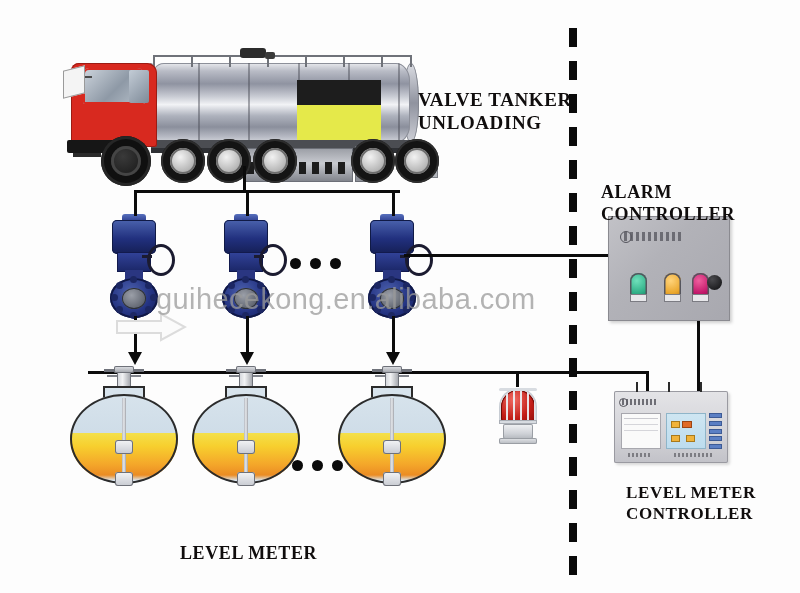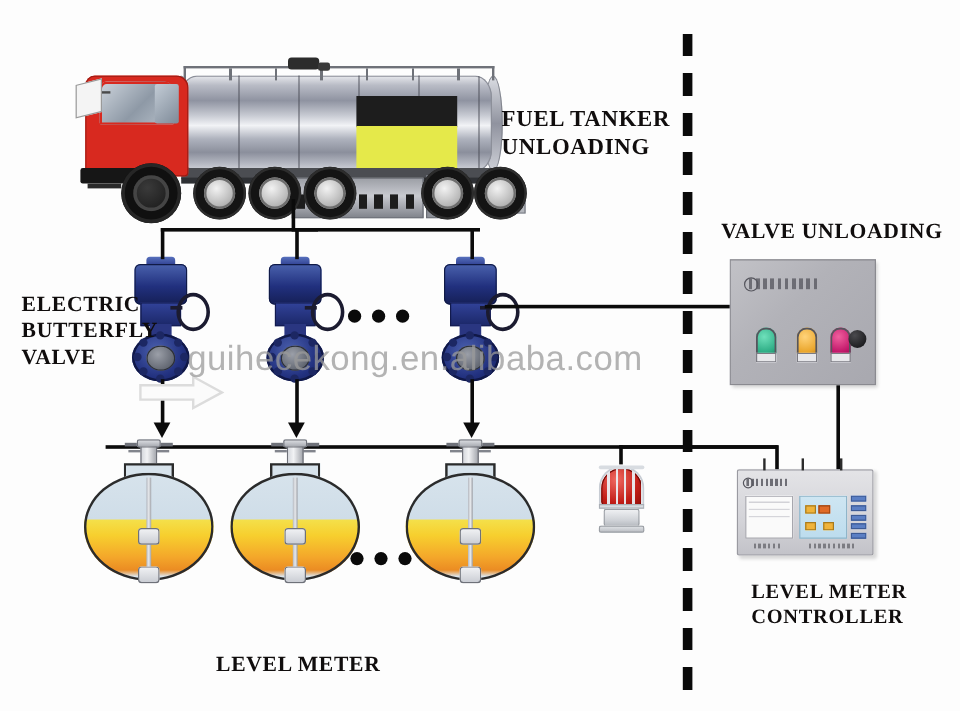--- a/index.html
+++ b/index.html
@@ -412,28 +412,25 @@
       <span></span>
       <span></span>
       <span></span>
       <span></span>
       <span></span>
     </div>
     <div id="lmc-t1"></div>
     <div id="lmc-t2"></div>
   </div>
 
-  <div class="lbl" style="left:418px;top:88px;font-size:19px;">FUEL TANKER
+  <div class="lbl" style="left:418px;top:88px;font-size:19px;">VALVE TANKER
 UNLOADING</div>
 
-  <div class="lbl" style="left:601px;top:182px;font-size:18px;">VALVE UNLOADING</div>
-
-  <div class="lbl" style="left:18px;top:243px;font-size:18px;">ELECTRIC
-BUTTERFLY
-VALVE</div>
+  <div class="lbl" style="left:601px;top:182px;font-size:18px;">ALARM CONTROLLER</div>
+
 
 
   <div class="lbl" style="left:626px;top:483px;font-size:17px;">LEVEL METER
 CONTROLLER</div>
 
   <div class="lbl" style="left:180px;top:543px;font-size:18px;">LEVEL METER</div>
 
   <div id="watermark">guihecekong.en.alibaba.com</div>
 
 </div>

